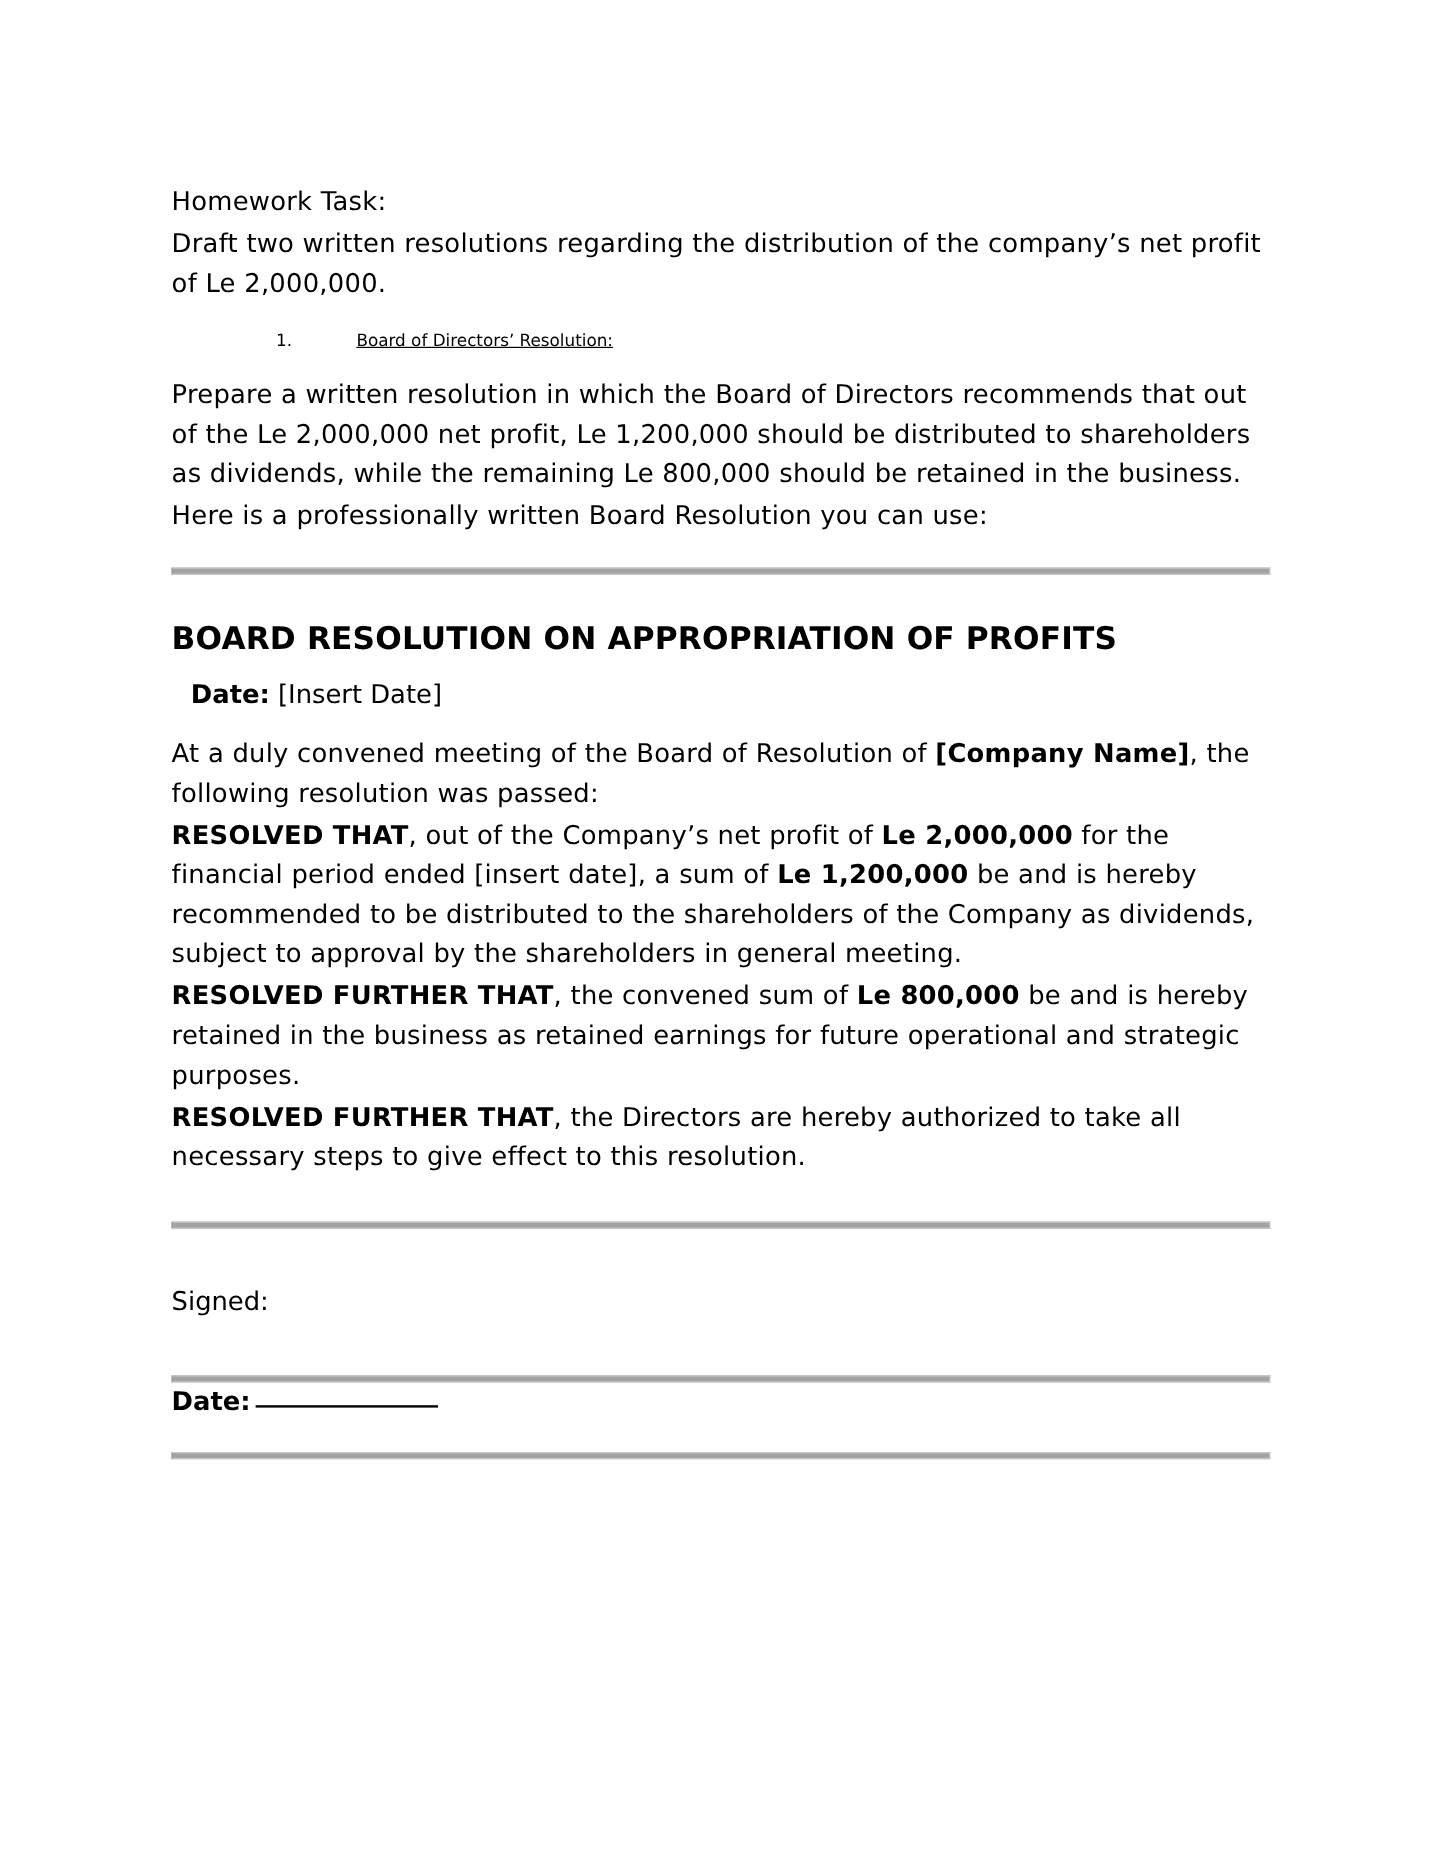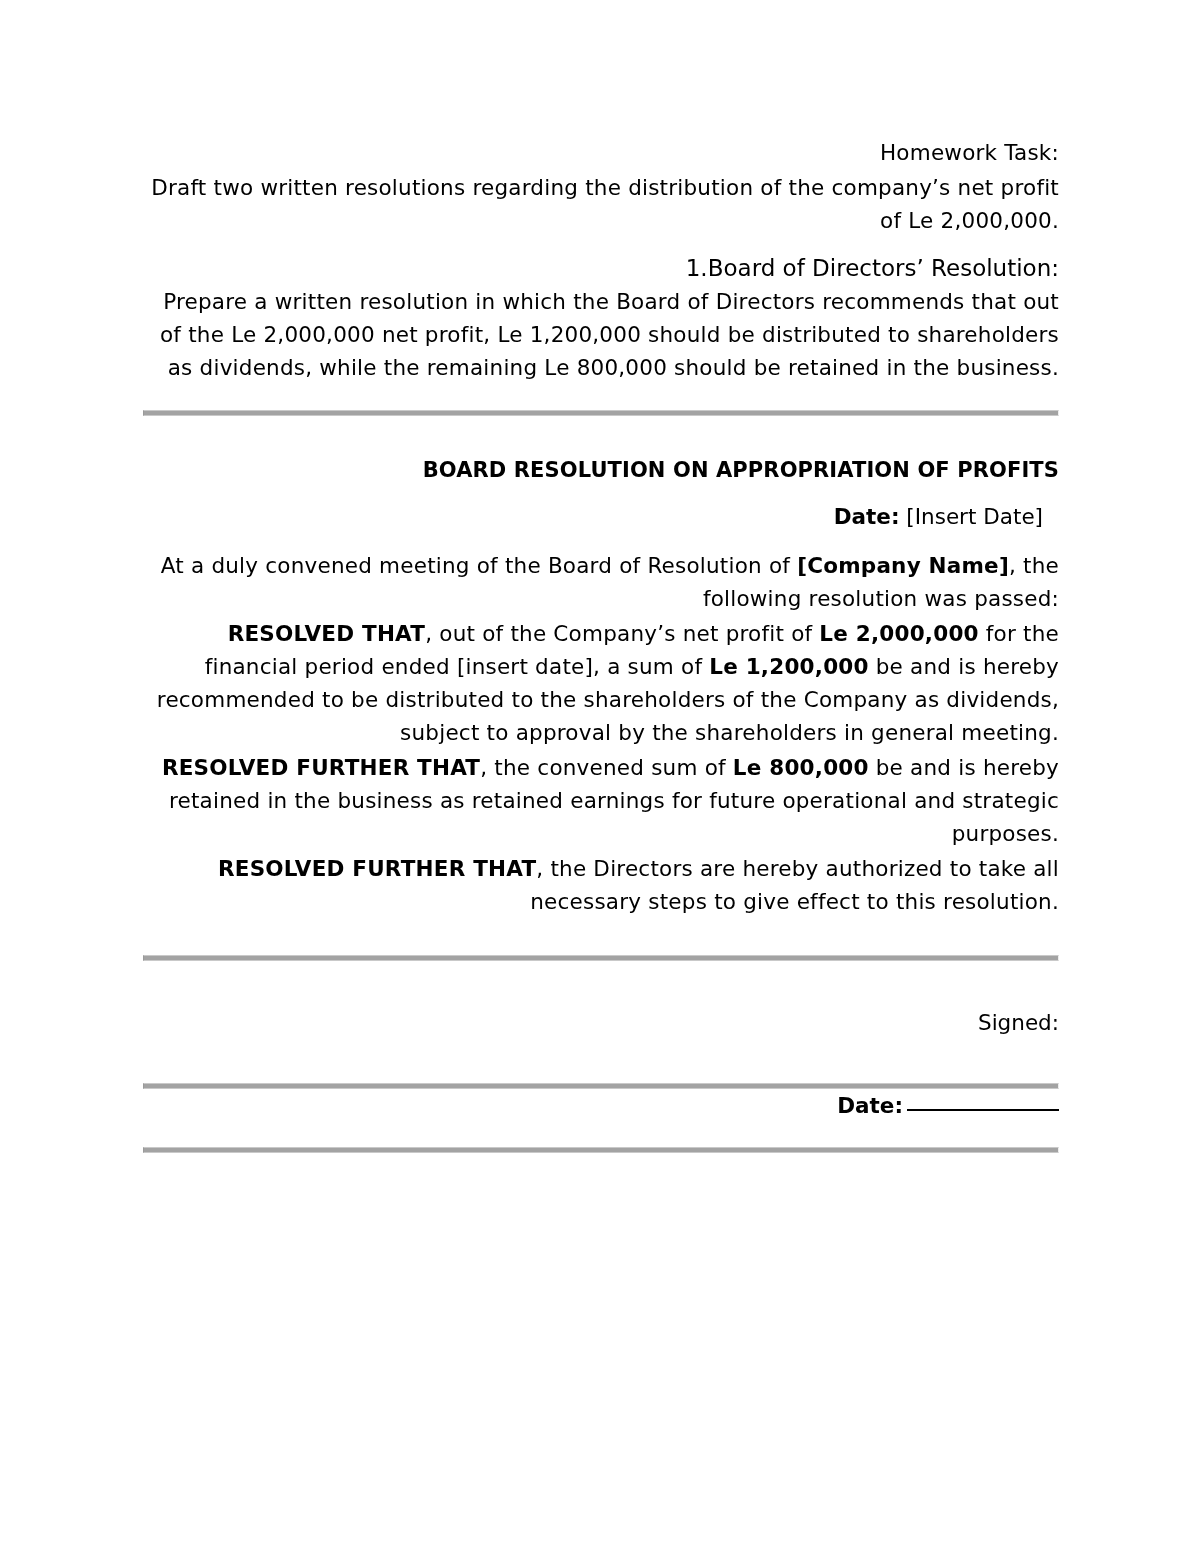--- a/index.html
+++ b/index.html
@@ -19,61 +19,61 @@
     width: 1200px;
     height: 1553px;
     background: #ffffff;
     box-sizing: border-box;
     padding: 0;
     overflow: hidden;
   }
   .content {
     position: absolute;
     left: 143px;
-    top: 0;
+    top: 16px;
     width: 916px;
-    text-align: right;
   }
   .para {
     font-size: 21.5px;
     line-height: 33px;
     margin: 0;
     padding: 0;
     color: #000000;
     letter-spacing: 0.01em;
   }
   .gap-top-first { margin-top: 136px; }
   .para + .para { margin-top: 2px; }
 
   .list-item {
-    font-size: 23px;
+    font-size: 14px;
     line-height: 33px;
-    margin: 0;
+    margin: 12px;
     margin-top: 15px;
     padding: 0;
     display: block;
+    text-decoration: underline;
   }
   .list-num {
     display: inline-block;
     width: 67px;
     margin-left: 75px;
   }
 
   .divider {
     height: 6px;
     width: 916px;
     background: #a3a3a3;
     border-top: 1px solid #c9c9c9;
     border-bottom: 1px solid #c9c9c9;
     box-sizing: border-box;
     margin: 0;
   }
   .div-1 { margin-top: 26px; }
   .heading {
-    font-size: 21px;
+    font-size: 26px;
     line-height: 33px;
     font-weight: bold;
     margin: 0;
     margin-top: 38px;
     letter-spacing: 0.005em;
   }
   .meta {
     font-size: 21.5px;
     line-height: 33px;
     margin: 16px;
@@ -120,20 +120,21 @@
     <p class="para gap-top-first">Homework Task:</p>
 
     <p class="para">Draft two written resolutions regarding the distribution of the company’s net profit of Le 2,000,000.</p>
 
     <p class="list-item">
       <span class="list-num">1.</span><span>Board of Directors’ Resolution:</span>
     </p>
 
     <p class="para">Prepare a written resolution in which the Board of Directors recommends that out of the Le 2,000,000 net profit, Le 1,200,000 should be distributed to shareholders as dividends, while the remaining Le 800,000 should be retained in the business.</p>
 
+    <p class="para">Here is a professionally written Board Resolution you can use:</p>
 
     <hr class="divider div-1">
 
     <p class="heading">BOARD RESOLUTION ON APPROPRIATION OF PROFITS</p>
 
     <p class="meta">
       <b>Date:</b>
       <span>[Insert Date]</span>
     </p>
 

